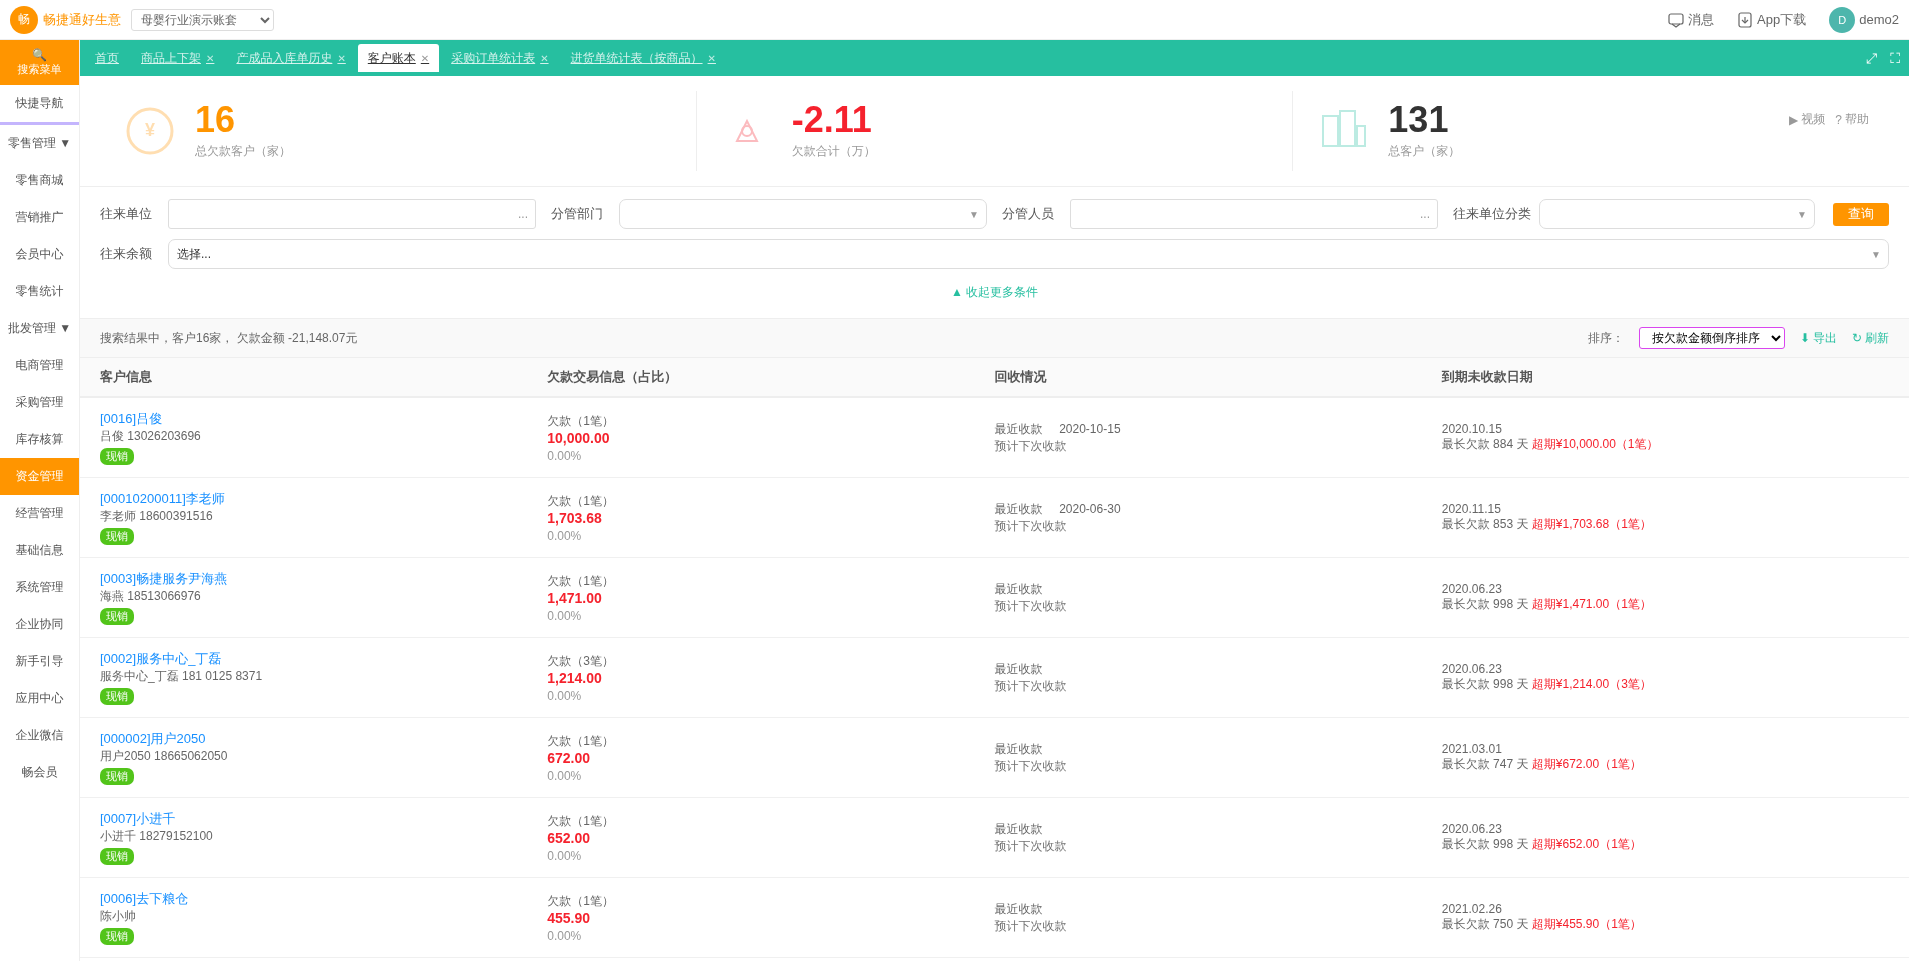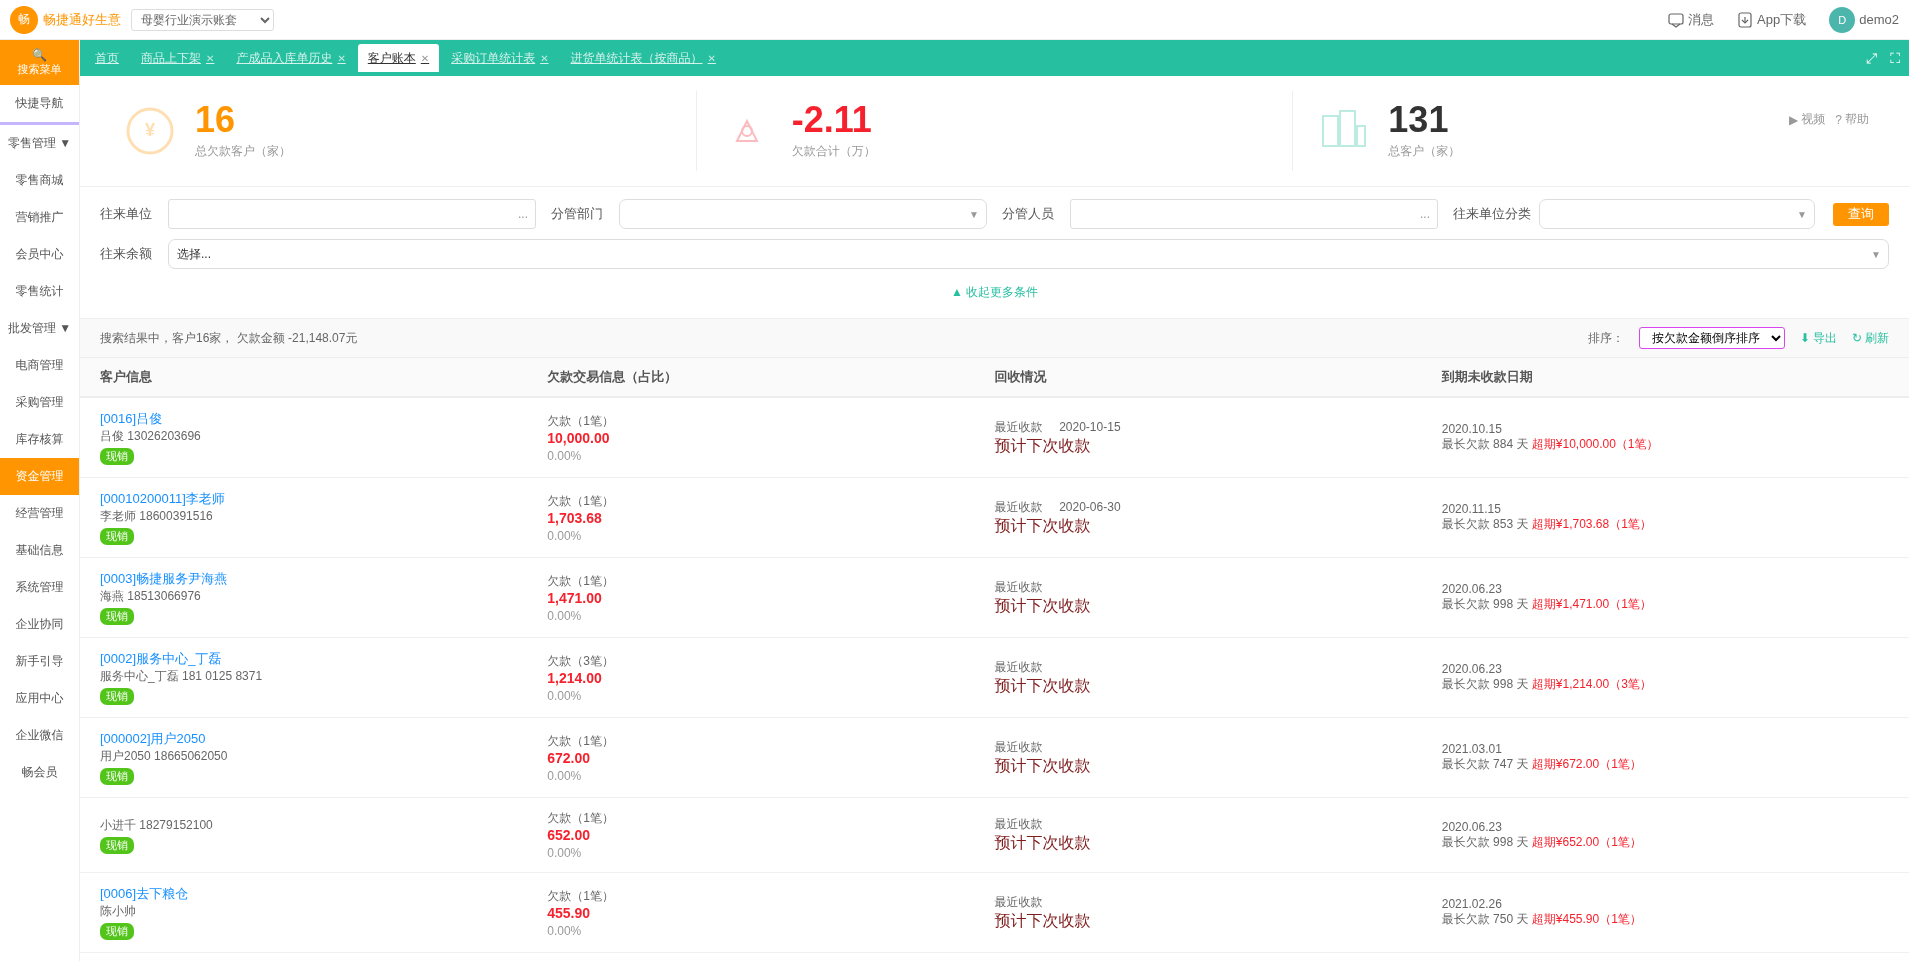--- a/index.html
+++ b/index.html
@@ -84,21 +84,21 @@
     .table-col-header { font-size: 13px; color: #555; font-weight: 600; }
     .table-row { display: grid; grid-template-columns: 2fr 2fr 2fr 2fr; padding: 12px 20px; border-bottom: 1px solid #f0f0f0; align-items: center; }
     .customer-name { color: #1890ff; font-size: 13px; cursor: pointer; }
     .customer-phone { font-size: 12px; color: #666; }
     .status-badge { display: inline-block; padding: 1px 6px; border-radius: 7px; font-size: 11px; color: #fff; margin-top: 3px; }
     .status-badge.green { background: #52c41a; }
     .debt-amount { color: #f5222d; font-size: 14px; font-weight: bold; }
     .debt-info { font-size: 12px; color: #666; }
     .debt-ratio { font-size: 12px; color: #999; margin-top: 3px; }
     .recovery-info { font-size: 12px; color: #666; }
-    .recovery-date { font-size: 16px; color: #7f1d1d; }
+    .recovery-date { font-size: 12px; color: #737373; }
     .overdue-info { font-size: 12px; color: #666; }
     .overdue-link { color: #f5222d; font-size: 12px; cursor: pointer; }
   </style>
 </head>
 <body>
 
 <div class="top-bar">
   <div class="top-bar-left">
     <div class="logo-area">
       <div class="logo-icon">畅</div>
@@ -426,20 +426,21 @@
             <div class="recovery-date">预计下次收款</div>
           </div>
           <div>
             <div class="overdue-info">2021.03.01</div>
             <div style="font-size:12px;color:#666;">最长欠款 747 天 <span class="overdue-link">超期¥672.00（1笔）</span></div>
           </div>
         </div>
 
         <div class="table-row">
           <div>
+            <div class="customer-name">[0007]小进千</div>
             <div class="customer-phone">小进千 18279152100</div>
             <span class="status-badge green">现销</span>
           </div>
           <div>
             <div class="debt-info">欠款（1笔）</div>
             <div class="debt-amount">652.00</div>
             <div class="debt-ratio">0.00%</div>
           </div>
           <div>
             <div class="recovery-info">最近收款</div>

